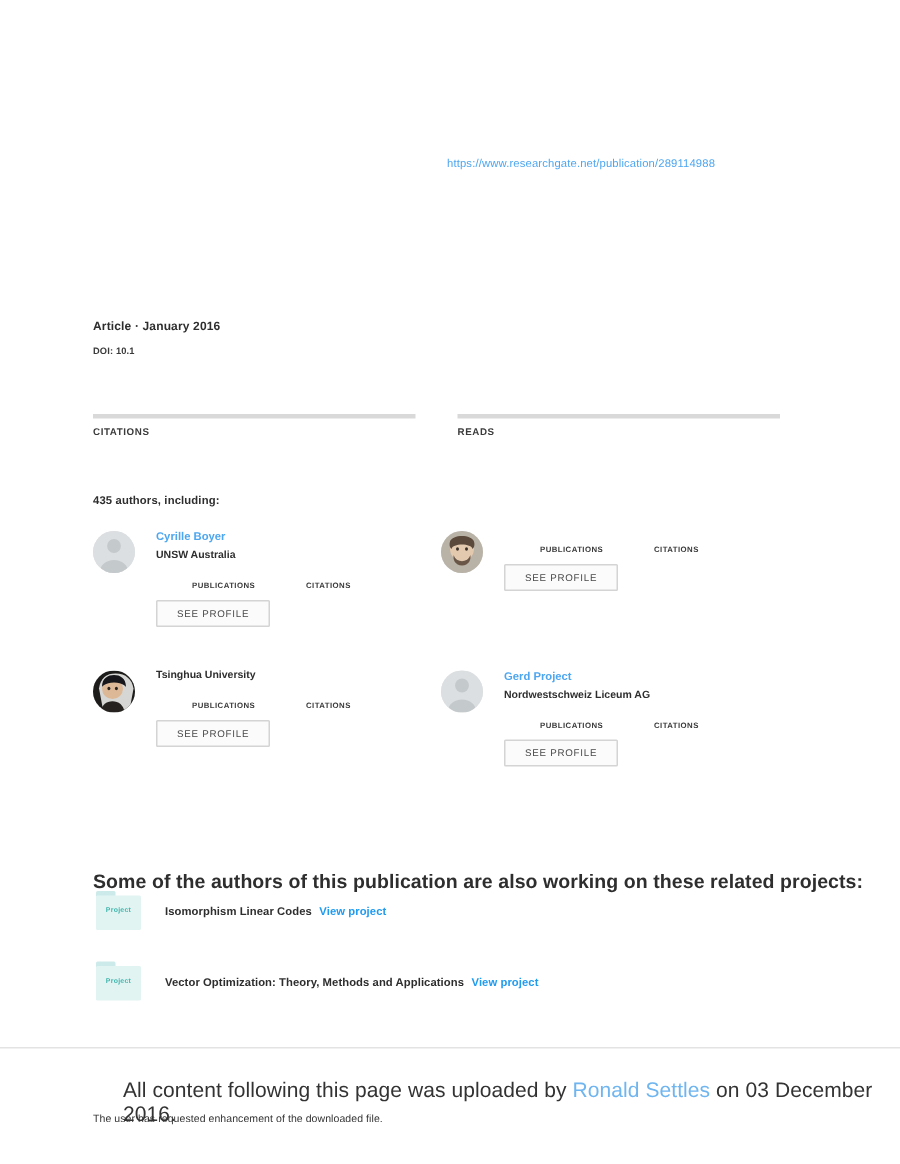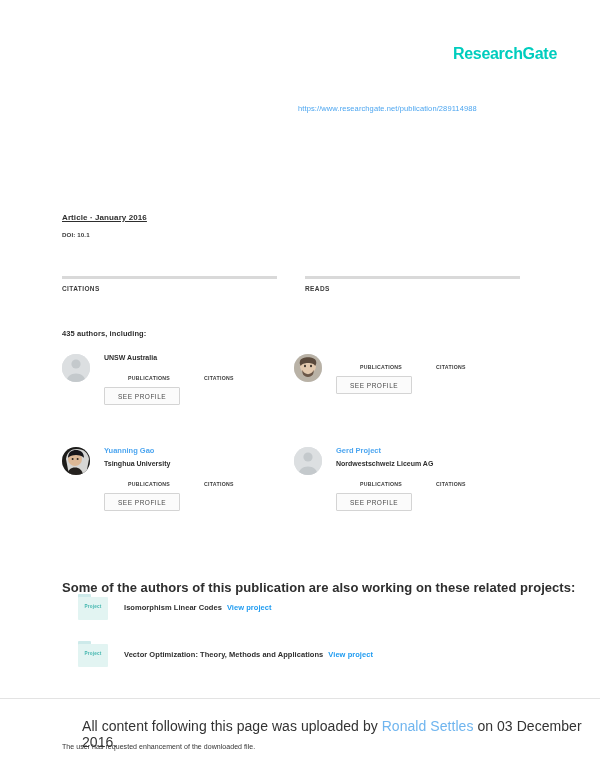--- a/index.html
+++ b/index.html
@@ -49,21 +49,20 @@
     top: 213px;
     left: 62px;
     width: 460px;
   }
   .article-type {
     font-size: 8px;
     font-weight: bold;
     color: #2e2e2e;
     letter-spacing: 0.1px;
     margin: 0 0 9px 0;
-    text-decoration: underline;
   }
   .article-doi {
     font-size: 6.2px;
     font-weight: bold;
     color: #3b3b3b;
     letter-spacing: 0.1px;
     margin: 0;
   }
 
   
@@ -197,21 +196,21 @@
     left: 62px;
     font-size: 13px;
     font-weight: bold;
     color: #2e2e2e;
     letter-spacing: 0.05px;
     margin-top: 20px;
   }
   .projects {
     position: absolute;
     top: 592px;
-    left: 78px;
+    left: 64px;
     width: 470px;
   }
   .project-row {
     display: flex;
     align-items: center;
     height: 30px;
     margin-bottom: 17px;
   }
   .project-icon {
     position: relative;
@@ -291,21 +290,20 @@
     font-size: 7px;
     color: #333333;
     letter-spacing: 0.05px;
   }
 </style>
 </head>
 <body>
 
 <div class="page">
 
-  <div class="rg-logo">ResearchGate</div>
 
   <div class="pub-url">https://www.researchgate.net/publication/289114988</div>
 
   <div class="article-meta">
     <p class="article-type">Article · January 2016</p>
     <p class="article-doi">DOI: 10.1</p>
   </div>
 
   <div class="stats">
     <div class="stat-block">
@@ -326,20 +324,21 @@
 
     <div class="author-card">
       <div class="avatar">
         <svg width="28" height="28" viewBox="0 0 28 28">
           <rect width="28" height="28" fill="#dcdfe1"></rect>
           <circle cx="14" cy="10" r="4.6" fill="#c4c9cc"></circle>
           <path d="M4.5 28c0-5.4 4.3-8.6 9.5-8.6s9.5 3.2 9.5 8.6z" fill="#c4c9cc"></path>
         </svg>
       </div>
       <div class="author-body">
+        <div class="author-name">Cyrille Boyer</div>
         <div class="author-affil">UNSW Australia</div>
       </div>
       <div class="author-stats">
         <div class="a-stat">
           <div class="a-stat-number"></div>
           <div class="a-stat-label">PUBLICATIONS</div>
         </div>
         <div class="a-stat">
           <div class="a-stat-number"></div>
           <div class="a-stat-label">CITATIONS</div>
@@ -378,21 +377,20 @@
           <rect width="28" height="28" fill="#1d1c1a"></rect>
           <path d="M15 2c7 0 11 4 12 10l-3 16H7L4 12C5 5 9 2 15 2z" fill="#d6d6d4"></path>
           <circle cx="13" cy="12" r="7" fill="#dcb896"></circle>
           <path d="M6 11c0-6 4-8 8-8s8 2 8 8c0 0-2-3-8-3s-8 3-8 3z" fill="#17161a"></path>
           <ellipse cx="10.6" cy="12" rx="1" ry="1.1" fill="#2a2420"></ellipse>
           <ellipse cx="15.6" cy="12" rx="1" ry="1.1" fill="#2a2420"></ellipse>
           <path d="M5 28c.5-5 4-7.5 8-7.5s7.5 2.5 8 7.5z" fill="#25221f"></path>
         </svg>
       </div>
       <div class="author-body">
-        <div class="author-name">Yuanning Gao</div>
         <div class="author-affil">Tsinghua University</div>
       </div>
       <div class="author-stats">
         <div class="a-stat">
           <div class="a-stat-number"></div>
           <div class="a-stat-label">PUBLICATIONS</div>
         </div>
         <div class="a-stat">
           <div class="a-stat-number"></div>
           <div class="a-stat-label">CITATIONS</div>

